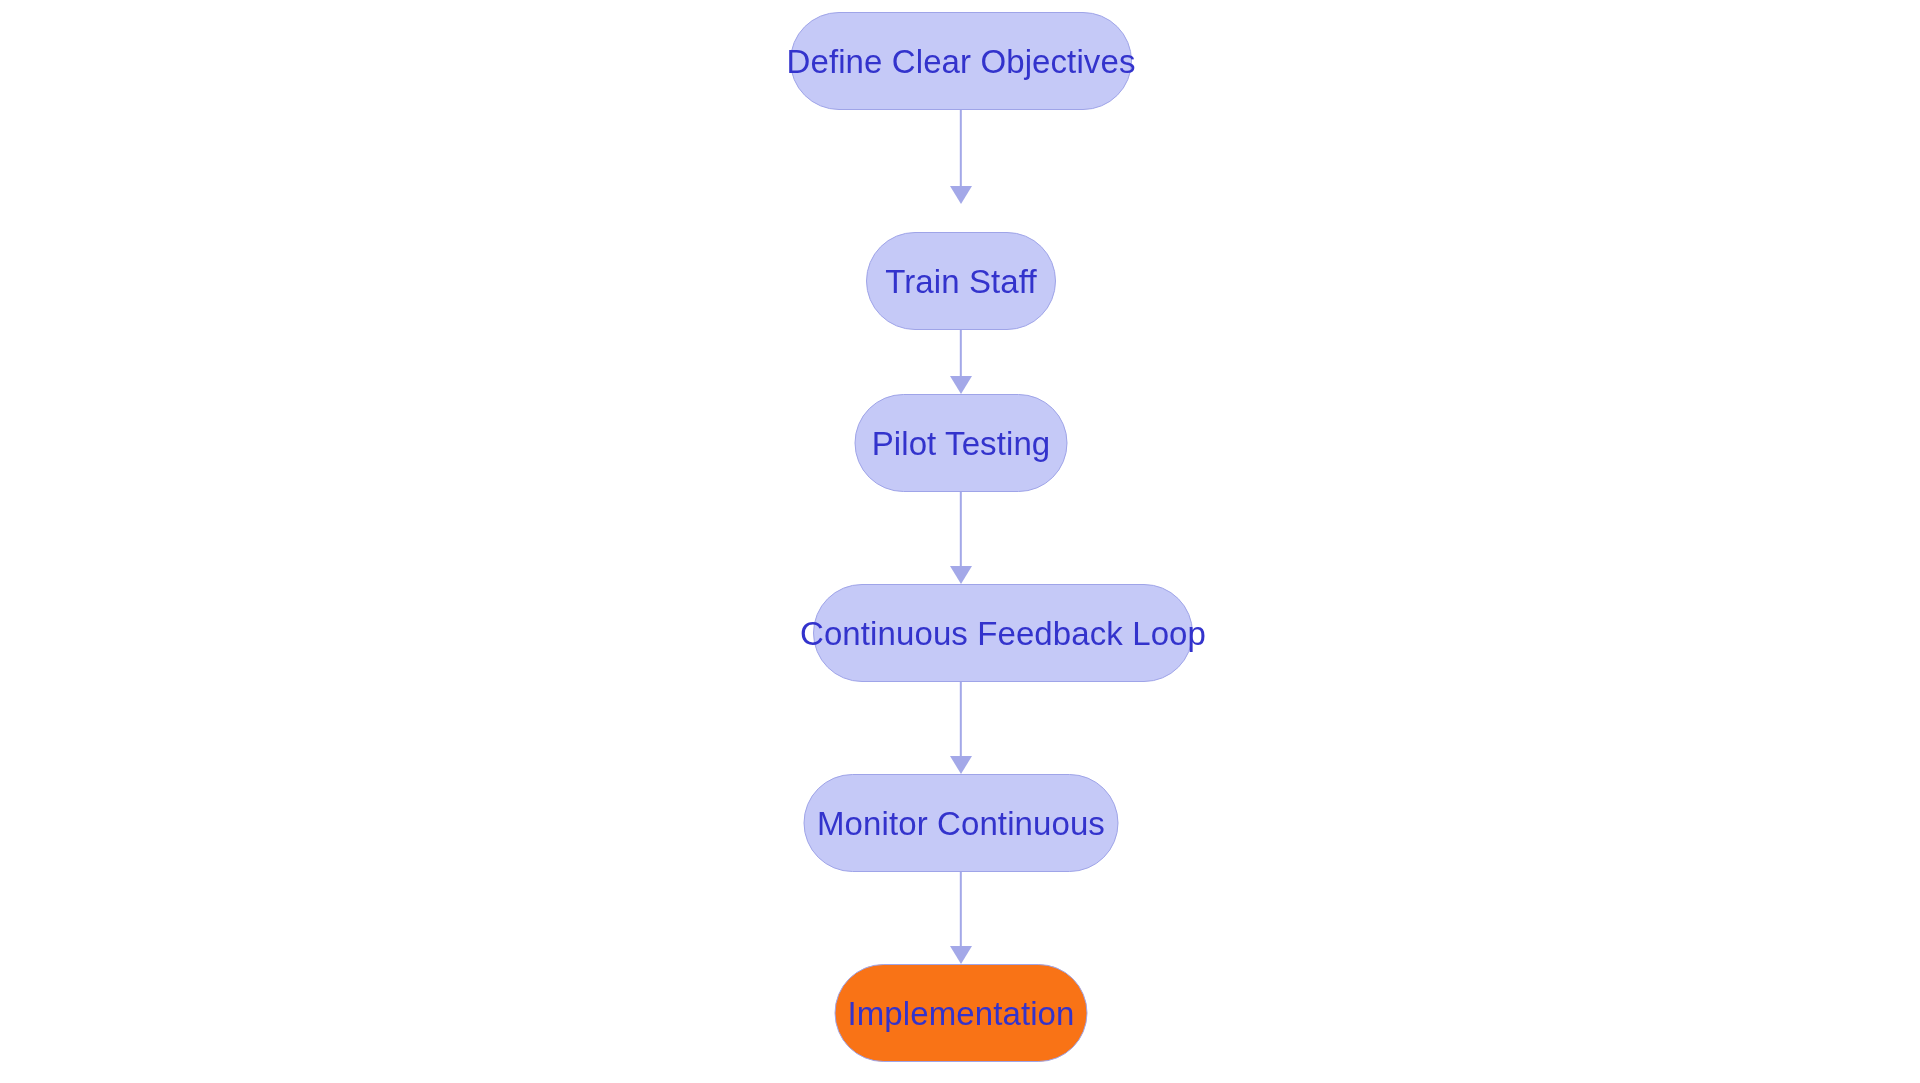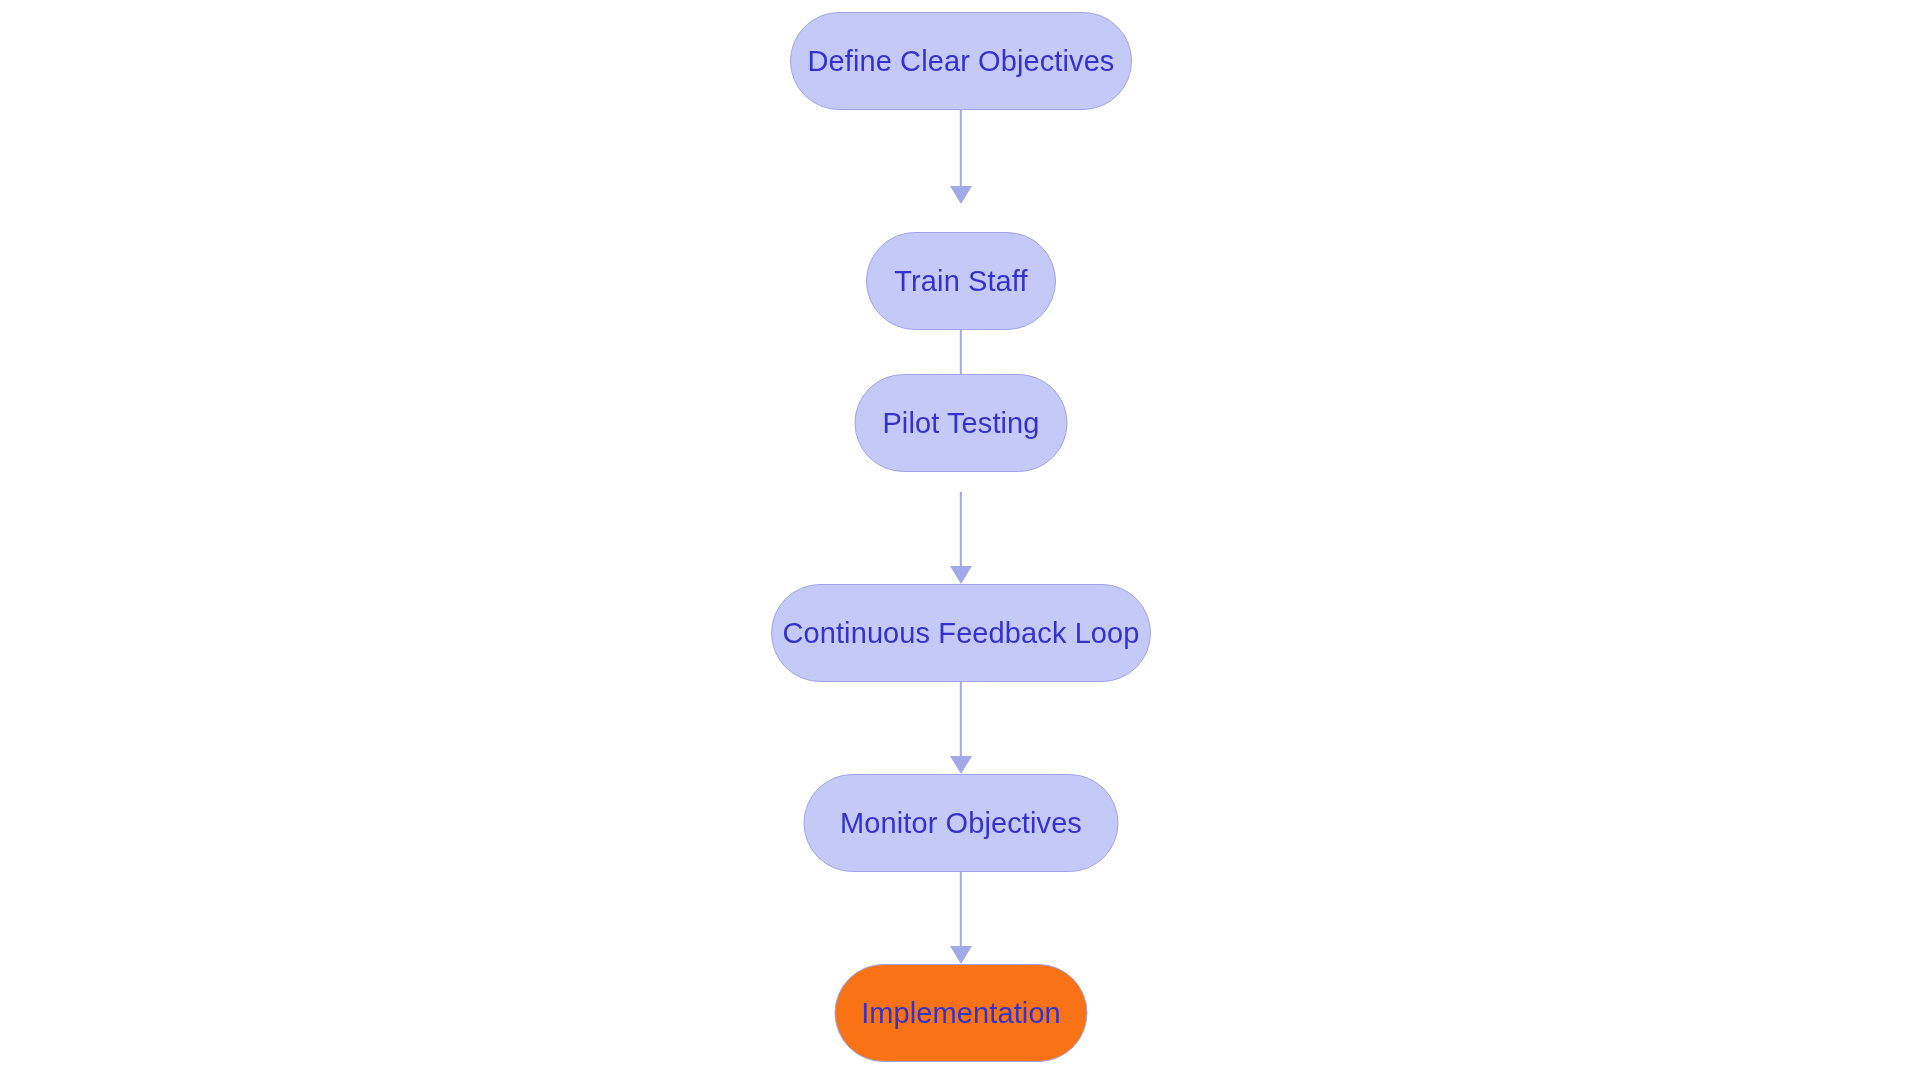--- a/index.html
+++ b/index.html
@@ -39,21 +39,21 @@
     border-radius: 49px;
     display: flex;
     align-items: center;
     justify-content: center;
     padding: 0 26px;
     white-space: nowrap;
   }
 
   .flow-node-label {
     color: #3333cc;
-    font-size: 29px;
+    font-size: 33px;
     font-weight: 400;
     letter-spacing: 0.1px;
     line-height: 1;
     font-family: "Liberation Sans", "DejaVu Sans", sans-serif;
   }
 
   
   .connector {
     position: absolute;
     transform: translateX(-50%);
@@ -105,26 +105,26 @@
       <div class="connector" style="left: 961px; top: 872px; height: 92px;">
         <div class="connector-shaft" style="height: 75px; background: rgb(163, 168, 232);"></div>
         <div class="connector-head" style="border-top-color: rgb(163, 168, 232);"></div>
       </div>
       <div class="flow-node" style="left: 961px; top: 12px; width: 342px; height: 98px; border-radius: 49px; background: rgb(197, 201, 247); border-color: rgb(159, 164, 232);">
         <span class="flow-node-label" style="color: rgb(51, 51, 204);">Define Clear Objectives</span>
       </div>
       <div class="flow-node" style="left: 961px; top: 204px; width: 190px; height: 98px; border-radius: 49px; background: rgb(197, 201, 247); border-color: rgb(159, 164, 232); margin-top: 28px;">
         <span class="flow-node-label" style="color: rgb(51, 51, 204);">Train Staff</span>
       </div>
-      <div class="flow-node" style="left: 961px; top: 374px; width: 213px; height: 98px; border-radius: 49px; background: rgb(197, 201, 247); border-color: rgb(159, 164, 232);">
+      <div class="flow-node" style="left: 961px; top: 394px; width: 213px; height: 98px; border-radius: 49px; background: rgb(197, 201, 247); border-color: rgb(159, 164, 232);">
         <span class="flow-node-label" style="color: rgb(51, 51, 204);">Pilot Testing</span>
       </div>
-      <div class="flow-node" style="left: 961px; top: 584px; width: 380px; height: 98px; border-radius: 49px; background: rgb(197, 201, 247); border-color: rgb(159, 164, 232);">
+      <div class="flow-node" style="left: 1003px; top: 584px; width: 380px; height: 98px; border-radius: 49px; background: rgb(197, 201, 247); border-color: rgb(159, 164, 232);">
         <span class="flow-node-label" style="color: rgb(51, 51, 204);">Continuous Feedback Loop</span>
       </div>
       <div class="flow-node" style="left: 961px; top: 774px; width: 315px; height: 98px; border-radius: 49px; background: rgb(197, 201, 247); border-color: rgb(159, 164, 232);">
-        <span class="flow-node-label" style="color: rgb(51, 51, 204);">Monitor Objectives</span>
+        <span class="flow-node-label" style="color: rgb(51, 51, 204);">Monitor Continuous</span>
       </div>
       <div class="flow-node" style="left: 961px; top: 964px; width: 253px; height: 98px; border-radius: 49px; background: #f97316; border-color: rgb(159, 164, 232);">
         <span class="flow-node-label" style="color: rgb(51, 51, 204);">Implementation</span>
       </div>
     </div>
 </div>
 
 </body></html>

